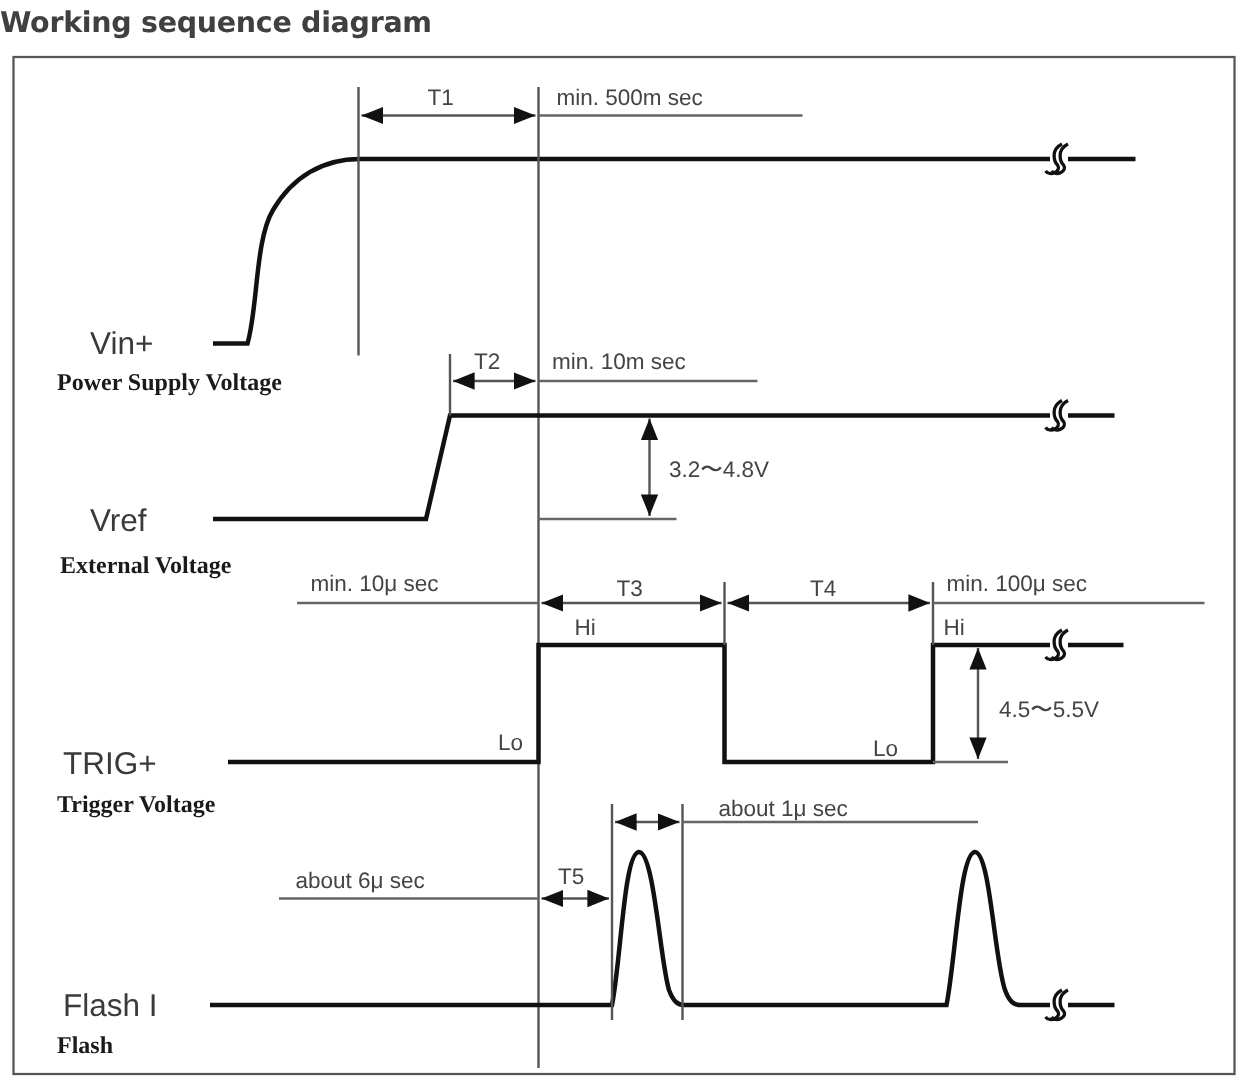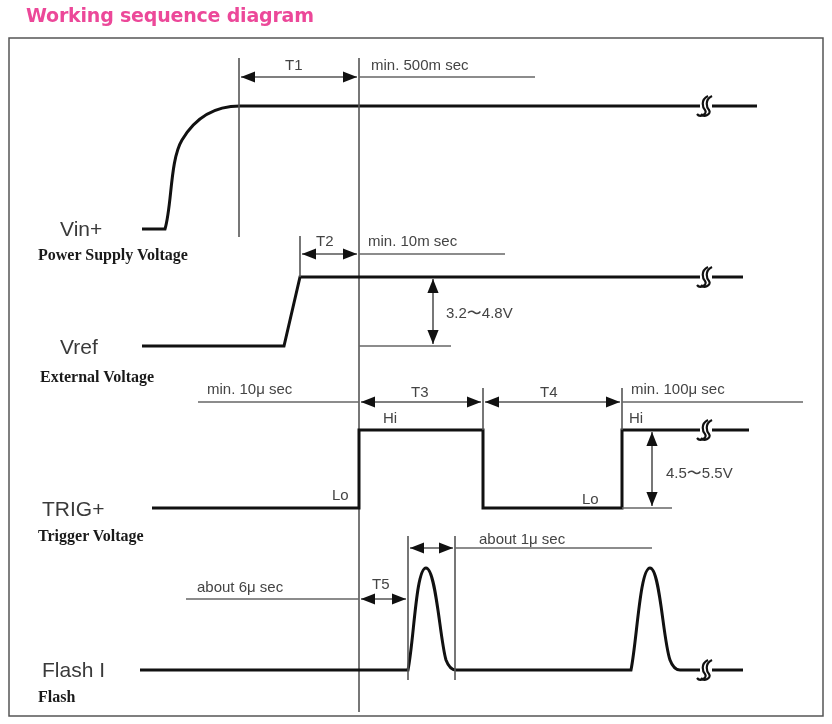--- a/index.html
+++ b/index.html
@@ -1,20 +1,20 @@
 <!DOCTYPE html>
 <html><head>
 <meta charset="utf-8">
 <style>
   html, body { margin: 0; padding: 0; background: #ffffff; }
   body { width: 832px; height: 724px; position: relative; overflow: hidden; }
   .title {
-    position: absolute; left: 26px; top: 4px;
+    position: absolute; left: 0; top: 4px;
     font-family: "DejaVu Sans", sans-serif; font-weight: bold;
-    font-size: 19px; color: #ec4899; letter-spacing: -0.2px;
+    font-size: 19px; color: #404040; letter-spacing: -0.2px;
   }
   svg { position: absolute; left: 0; top: 0; }
   .lbl { font-family: "Liberation Sans", sans-serif; fill: #444; }
   .sig { font-family: "Liberation Sans", sans-serif; fill: #3a3a3a; font-size: 21px; }
   .cap { font-family: "Liberation Serif", serif; font-weight: bold; fill: #1a1a1a; font-size: 16px; }
   .wave { stroke: #111; stroke-width: 3; fill: none; stroke-linejoin: miter; }
   .thin { stroke: #555; stroke-width: 1.6; fill: none; }
   .ann { stroke: #666; stroke-width: 1.6; fill: none; }
 </style>
 </head>

